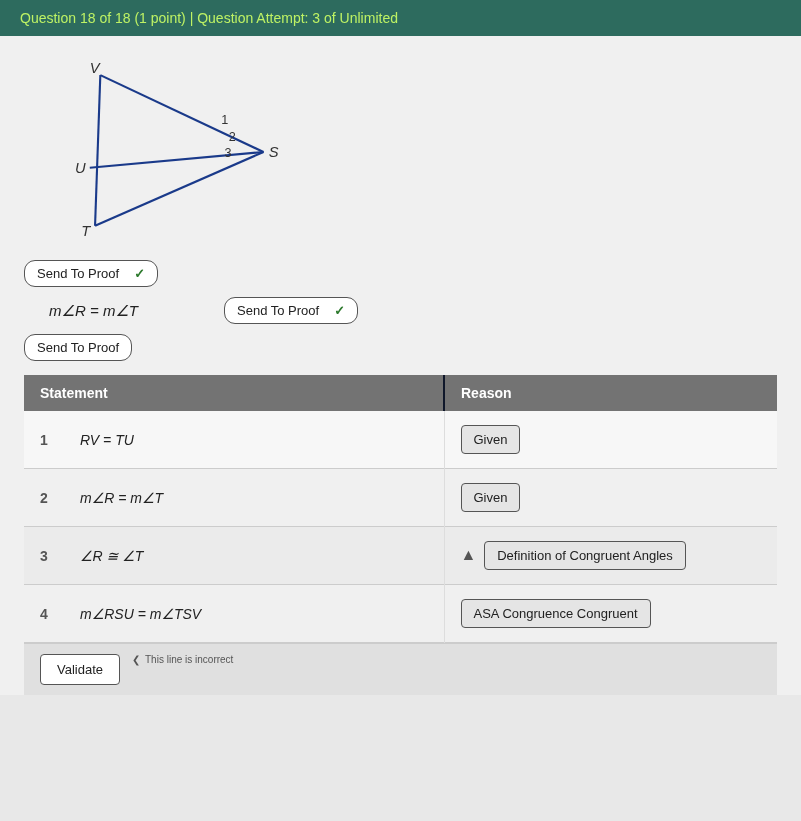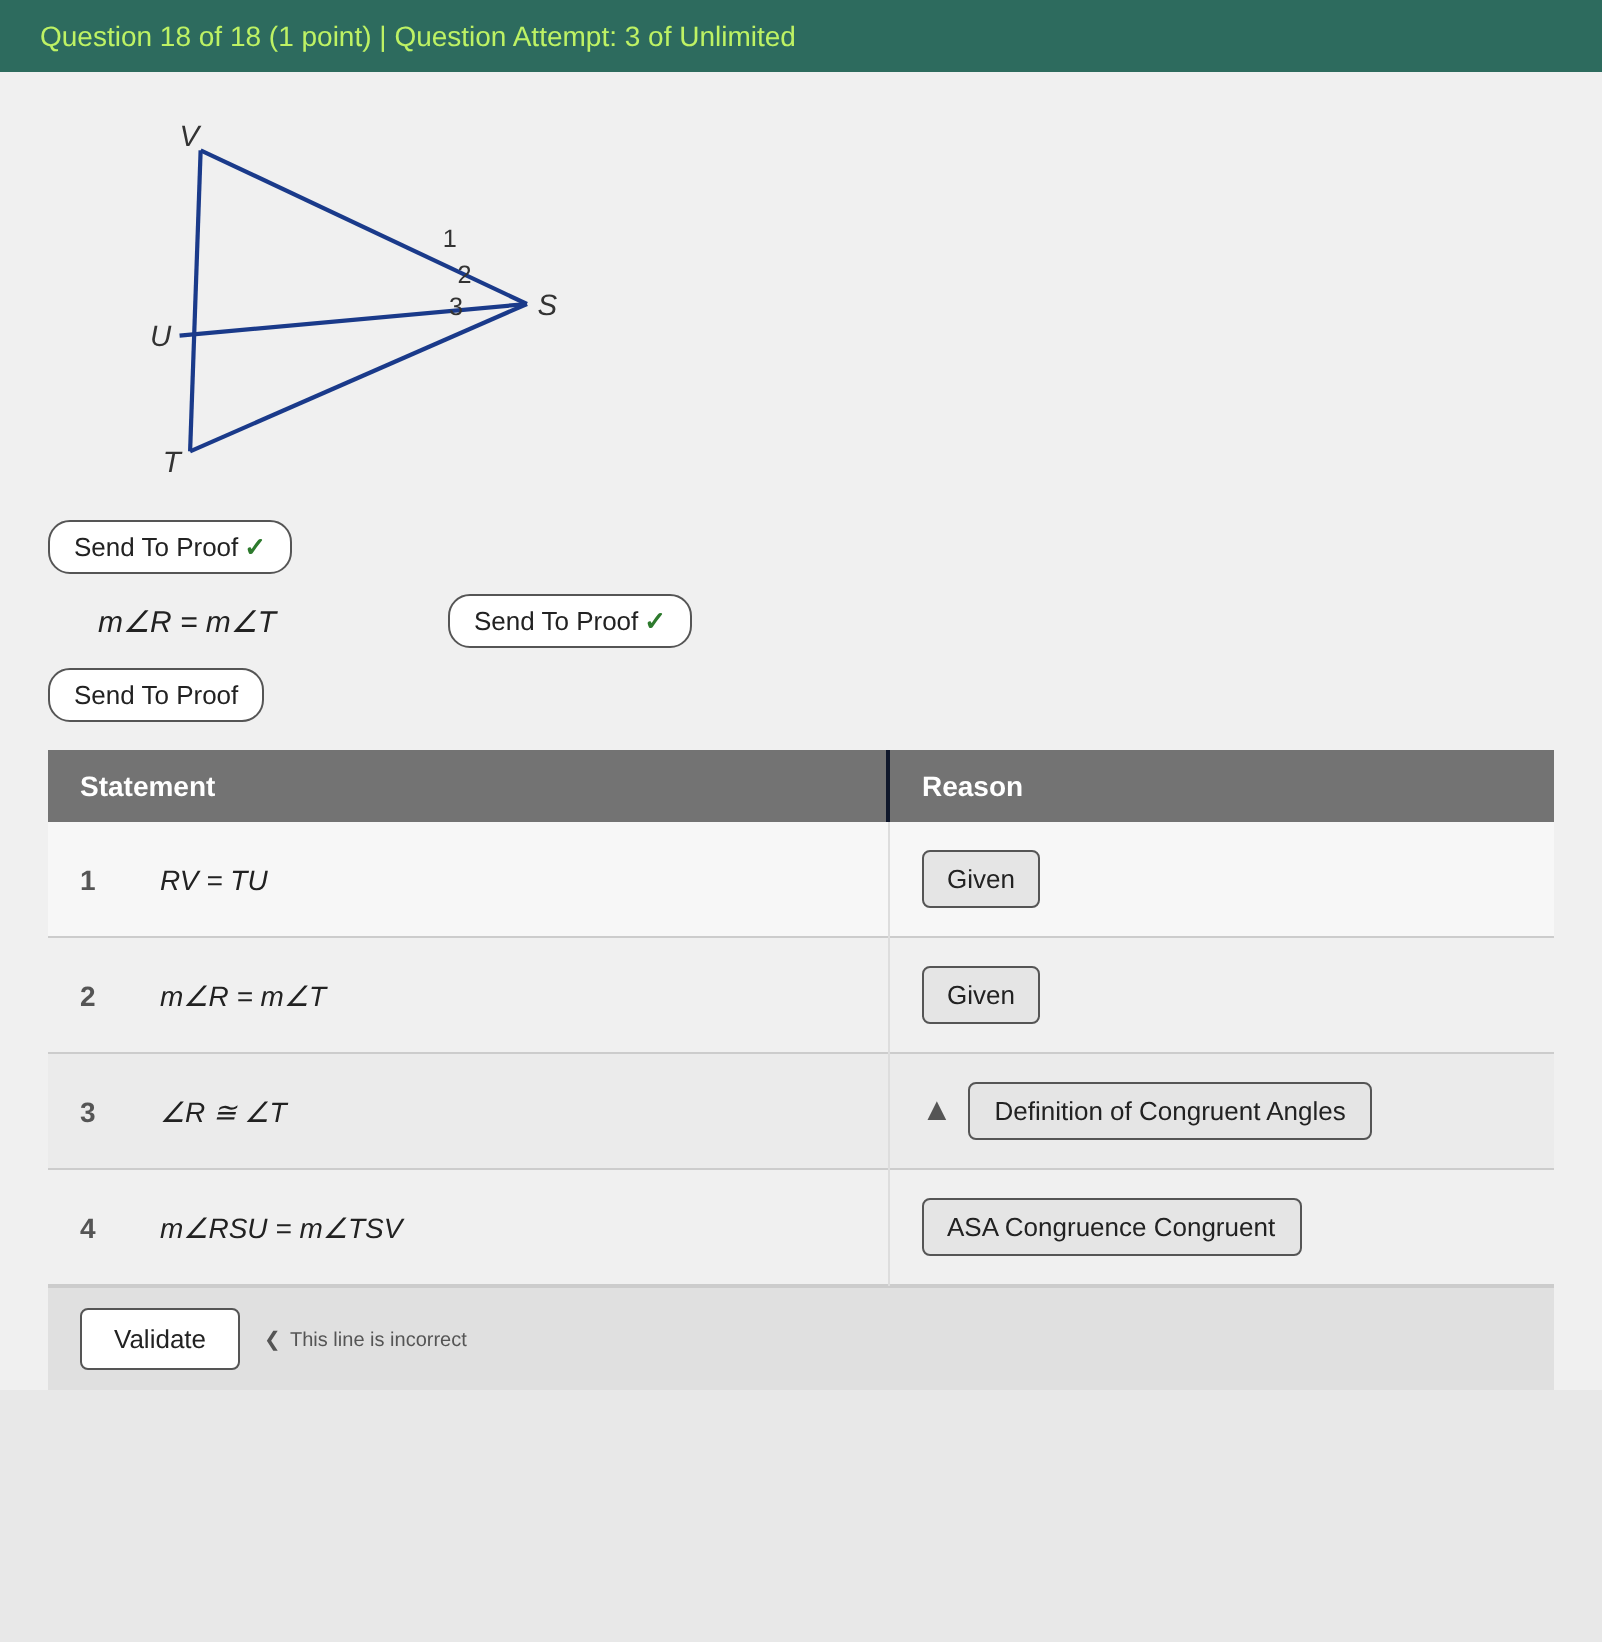--- a/index.html
+++ b/index.html
@@ -69,21 +69,21 @@
 
     .send-proof-btn {
       border: 1.5px solid #555;
       background: white;
       border-radius: 11px;
       padding: 5px 12px;
       font-size: 13px;
       cursor: pointer;
       display: flex;
       align-items: center;
-      gap: 3px;
+      gap: 15px;
       color: #222;
     }
 
     .send-proof-btn .checkmark {
       color: #2d7a2d;
       font-weight: bold;
     }
 
     .proof-table {
       width: 100%;
@@ -146,21 +146,21 @@
       font-size: 13px;
       display: inline-block;
       color: #222;
     }
 
     .bottom-bar {
       background: #e0e0e0;
       border-top: 1px solid #ccc;
       padding: 10px 16px;
       display: flex;
-      align-items: center;
+      align-items: flex-start;
       gap: 12px;
     }
 
     .validate-btn {
       border: 1.5px solid #555;
       background: white;
       border-radius: 4px;
       padding: 7px 16px;
       font-size: 13px;
       cursor: pointer;

